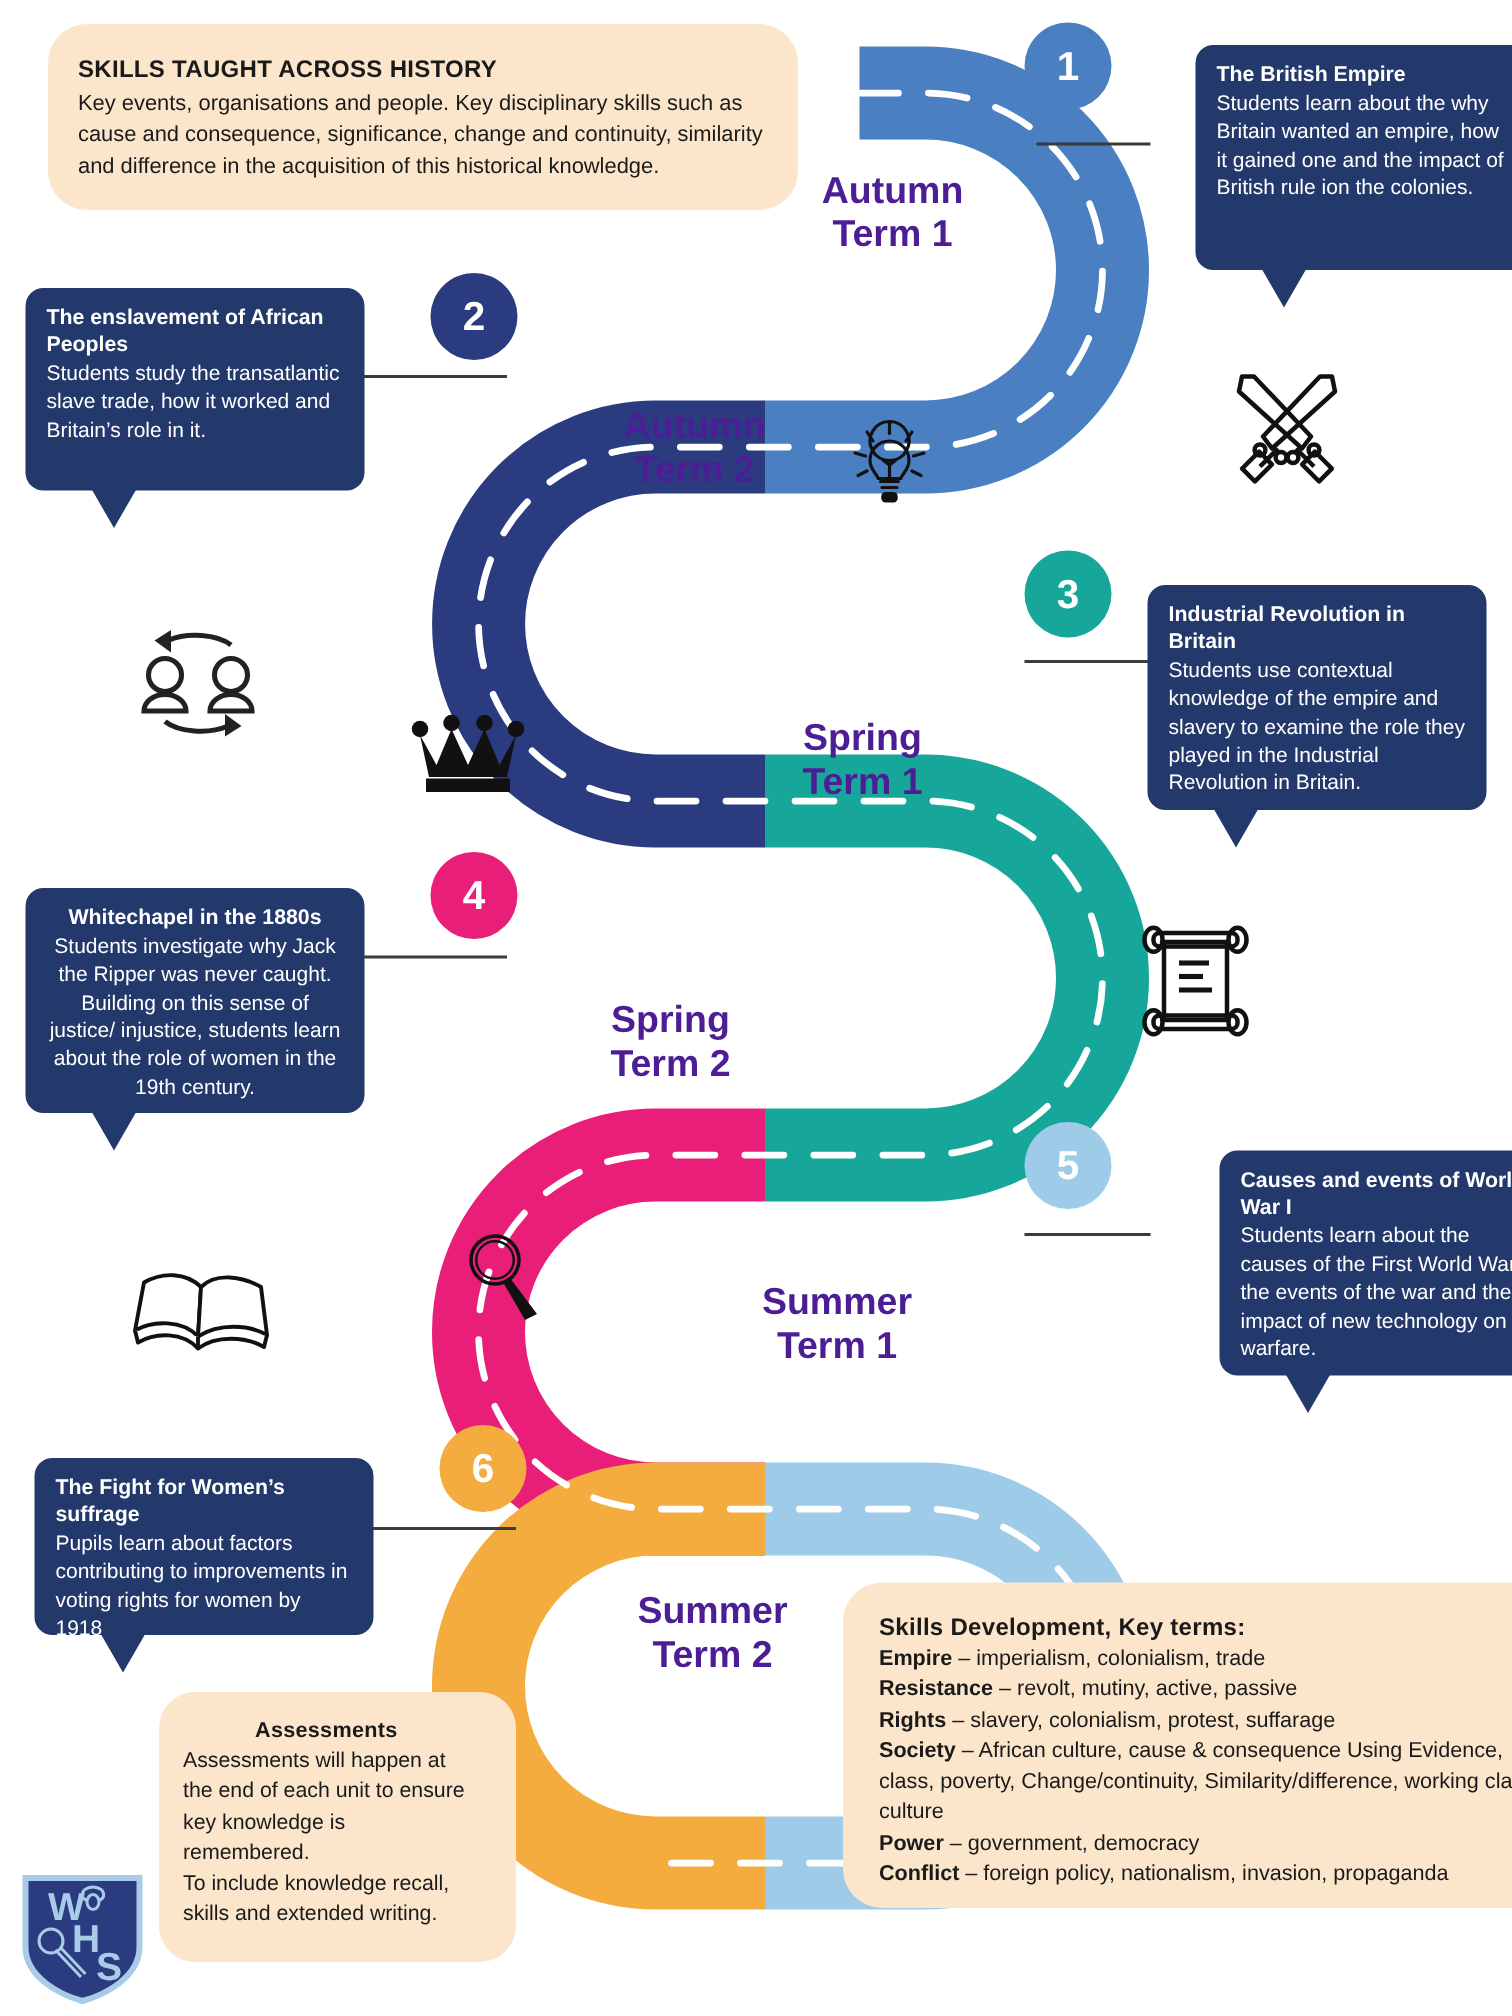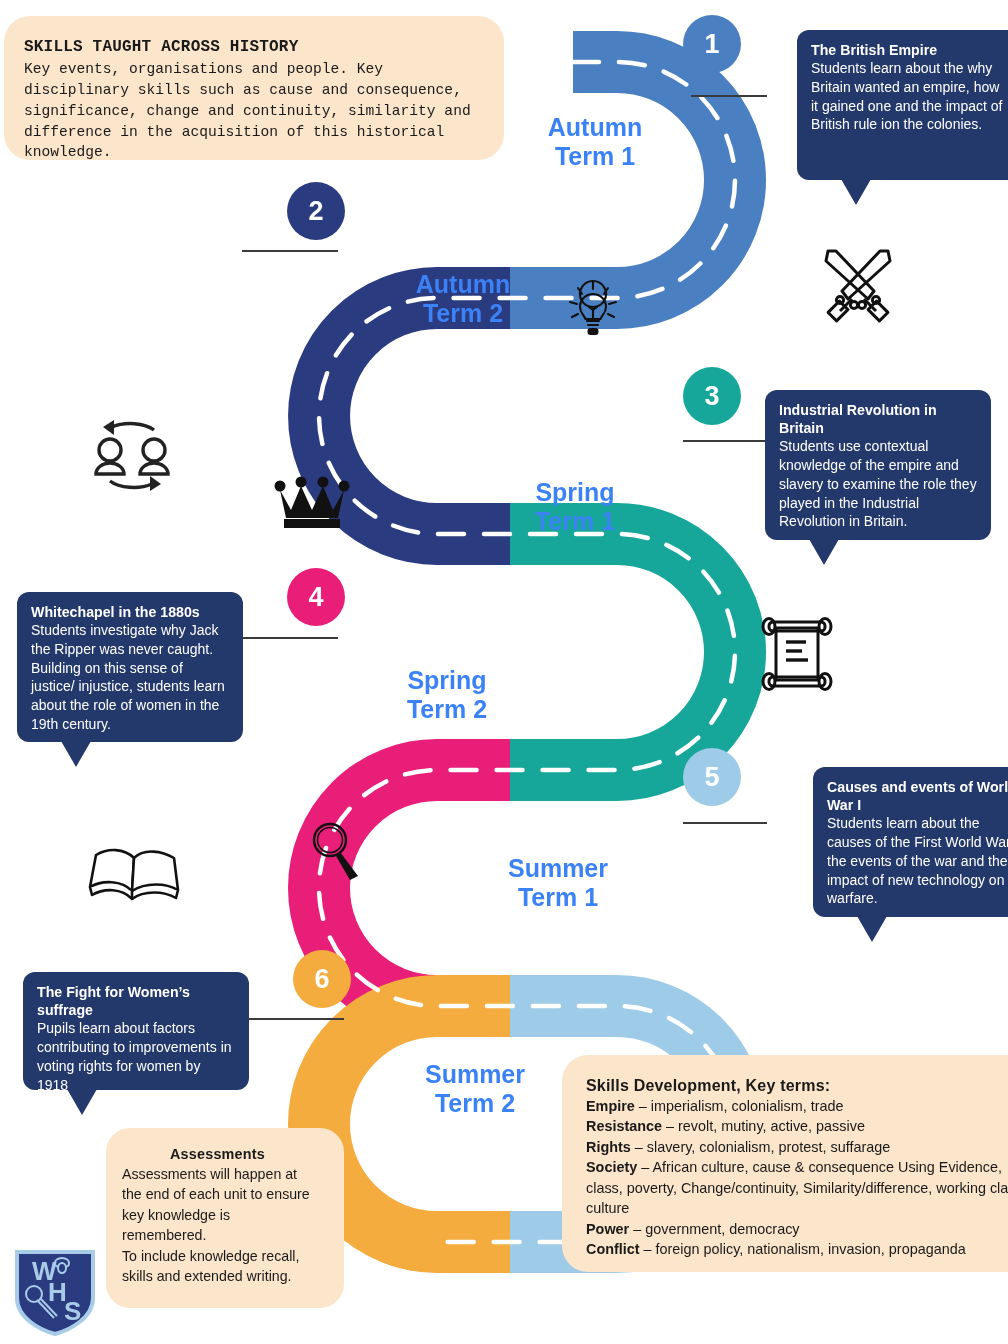--- a/index.html
+++ b/index.html
@@ -27,21 +27,21 @@
     font-weight:bold;
     font-size:15.5px;
     letter-spacing:.2px;
     margin:0 0 3px 0;
   }
   .cream .bdy{
     font-size:14.6px;
     line-height:1.43;
   }
 
-  #skills-panel{left:4px;top:16px;width:500px;height:144px;padding:22px 18px 0 20px;font-family:Liberation Mono, monospace;}
+  #skills-panel{left:32px;top:16px;width:500px;height:124px;padding:22px 18px 0 20px;}
   #skills-panel .hdr{font-size:16px;}
 
   #assessments-panel{left:106px;top:1128px;width:238px;height:180px;padding:18px 31px 0 16px;border-radius:24px;}
   #assessments-panel .hdr{text-align:center;font-size:14.4px;margin-bottom:2px;}
   #assessments-panel .bdy{font-size:14.2px;line-height:1.44;}
 
   #keyterms-panel{left:520px;top:1055px;width:488px;height:217px;padding:22px 20px 0 24px;border-radius:26px;margin-left:42px;}
   #keyterms-panel .hdr{font-size:16px;margin-bottom:1px;}
   #keyterms-panel .kt{font-size:14.4px;line-height:1.42;}
   #keyterms-panel .kt b{font-weight:bold;}
@@ -65,21 +65,21 @@
     border-top:26px solid #23386b;
     bottom:-25px;
   }
 
   #callout-1{left:797px;top:30px;width:226px;height:150px;}
   #callout-1 .tail{left:44px;}
   #callout-2{left:17px;top:192px;width:226px;height:135px;}
   #callout-2 .tail{left:44px;}
   #callout-3{left:765px;top:390px;width:226px;height:150px;}
   #callout-3 .tail{left:44px;}
-  #callout-4{left:17px;top:592px;width:226px;height:150px;}
+  #callout-4{left:17px;top:592px;width:226px;height:150px;text-align:center;}
   #callout-4 .tail{left:44px;}
   #callout-5{left:765px;top:767px;width:226px;height:150px;margin-left:48px;}
   #callout-5 .tail{left:44px;}
   #callout-6{left:23px;top:972px;width:226px;height:118px;}
   #callout-6 .tail{left:44px;}
 
   
   .badge{
     position:absolute;
     width:58px;height:58px;
@@ -93,21 +93,21 @@
   
   .conn{position:absolute;height:2px;background:#3b3b3b;}
 
   
   .term{
     position:absolute;
     text-align:center;
     font-weight:bold;
     font-size:25px;
     line-height:1.16;
-    color:#3b82f6;
+    color:#4c1d95;
     white-space:pre-line;
   }
 
   
   .deco{position:absolute;}
 
   
   #logo{position:absolute;left:12px;top:1246px;width:86px;height:90px;}
 </style>
 </head>
@@ -193,20 +193,25 @@
 
   <div class="badge" id="badge-6" style="left: 293px; top: 950px; background: rgb(244, 172, 63);">6</div>
   <div class="conn" style="left:248px;top:1018px;width:96px;"></div>
 
   <div class="callout" id="callout-1">
     <div class="c-title">The British Empire</div>
     <div class="c-body">Students learn about the why Britain wanted an empire, how it gained one and the impact of British rule ion the colonies.</div>
     <div class="tail"></div>
   </div>
 
+  <div class="callout" id="callout-2">
+    <div class="c-title">The enslavement of African Peoples</div>
+    <div class="c-body">Students study the transatlantic slave trade, how it worked and Britain’s role in it.</div>
+    <div class="tail"></div>
+  </div>
 
   <div class="callout" id="callout-3">
     <div class="c-title">Industrial Revolution in Britain</div>
     <div class="c-body">Students use contextual knowledge of the empire and slavery to examine the role they played in the Industrial Revolution in Britain.</div>
     <div class="tail"></div>
   </div>
 
   <div class="callout" id="callout-4">
     <div class="c-title">Whitechapel in the 1880s</div>
     <div class="c-body">Students investigate why Jack the Ripper was never caught. Building on this sense of justice/ injustice, students learn about the role of women in the 19th century.</div>

